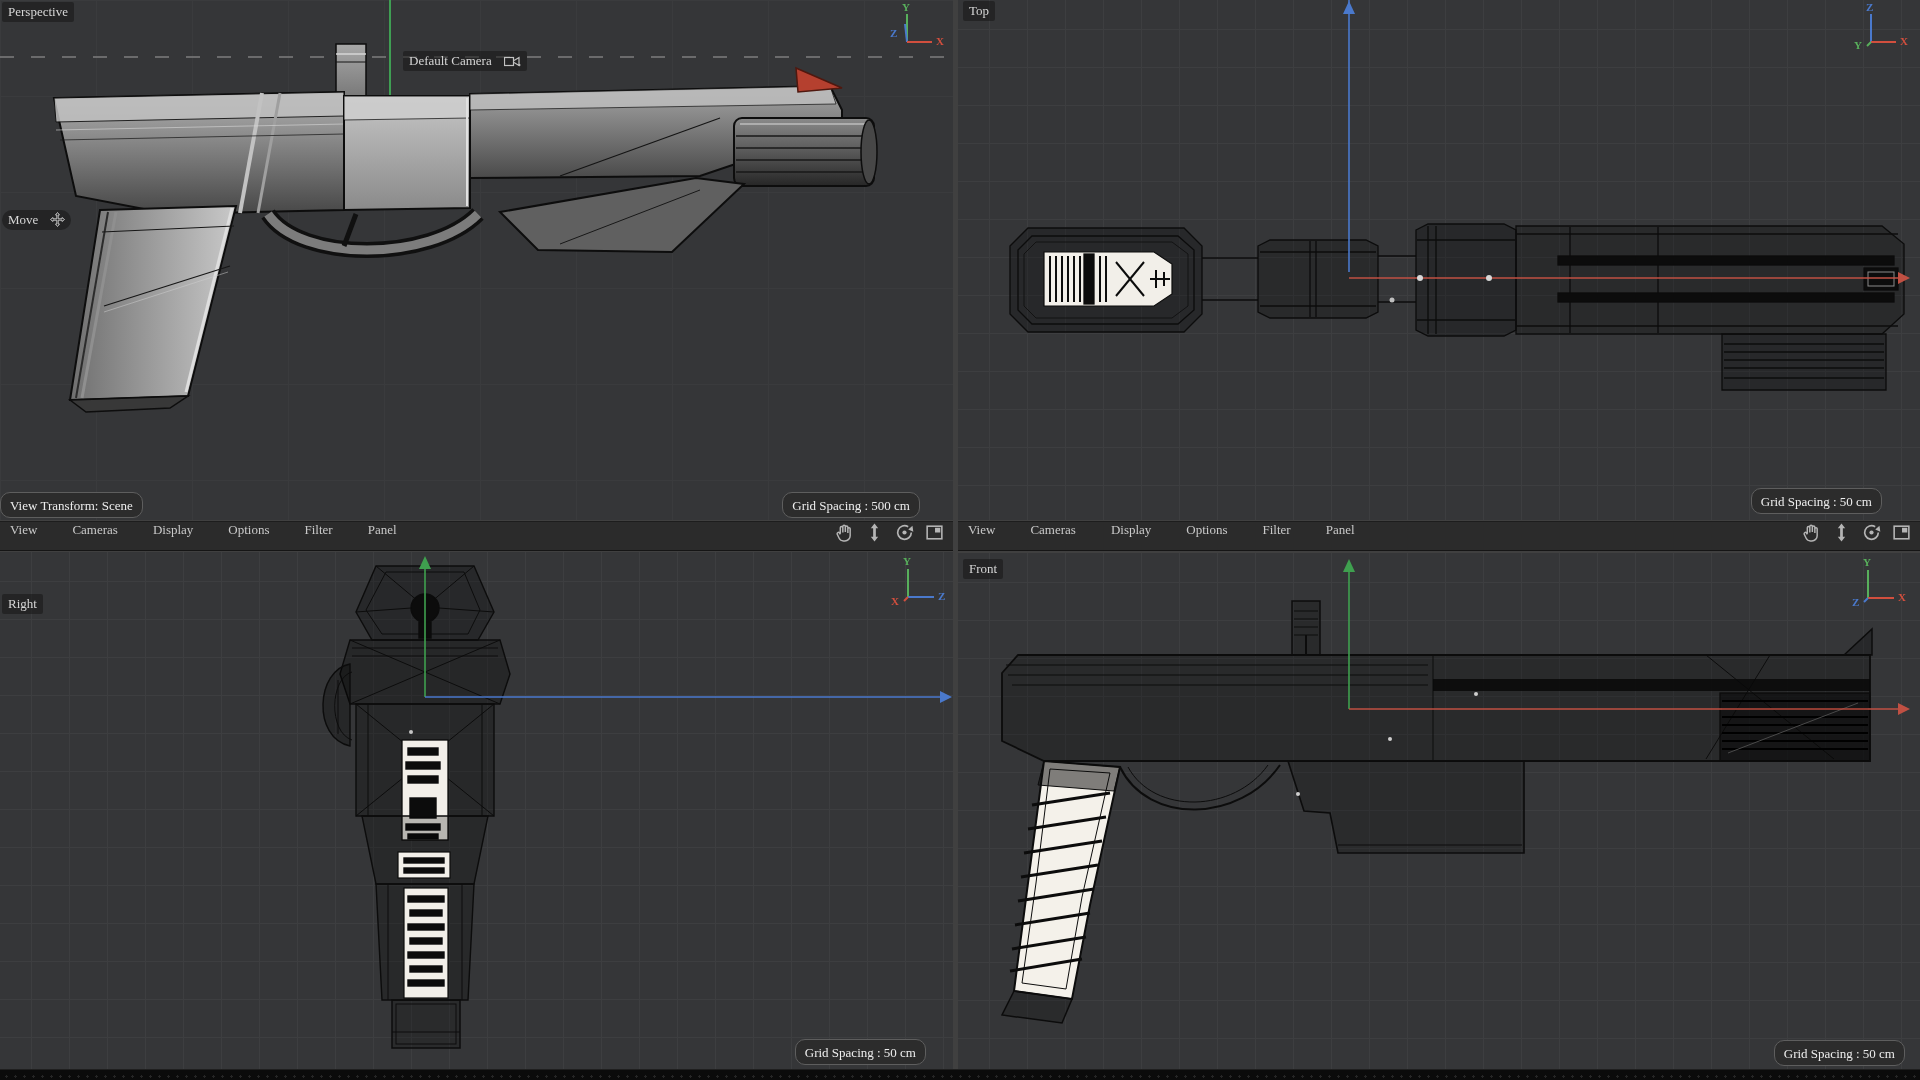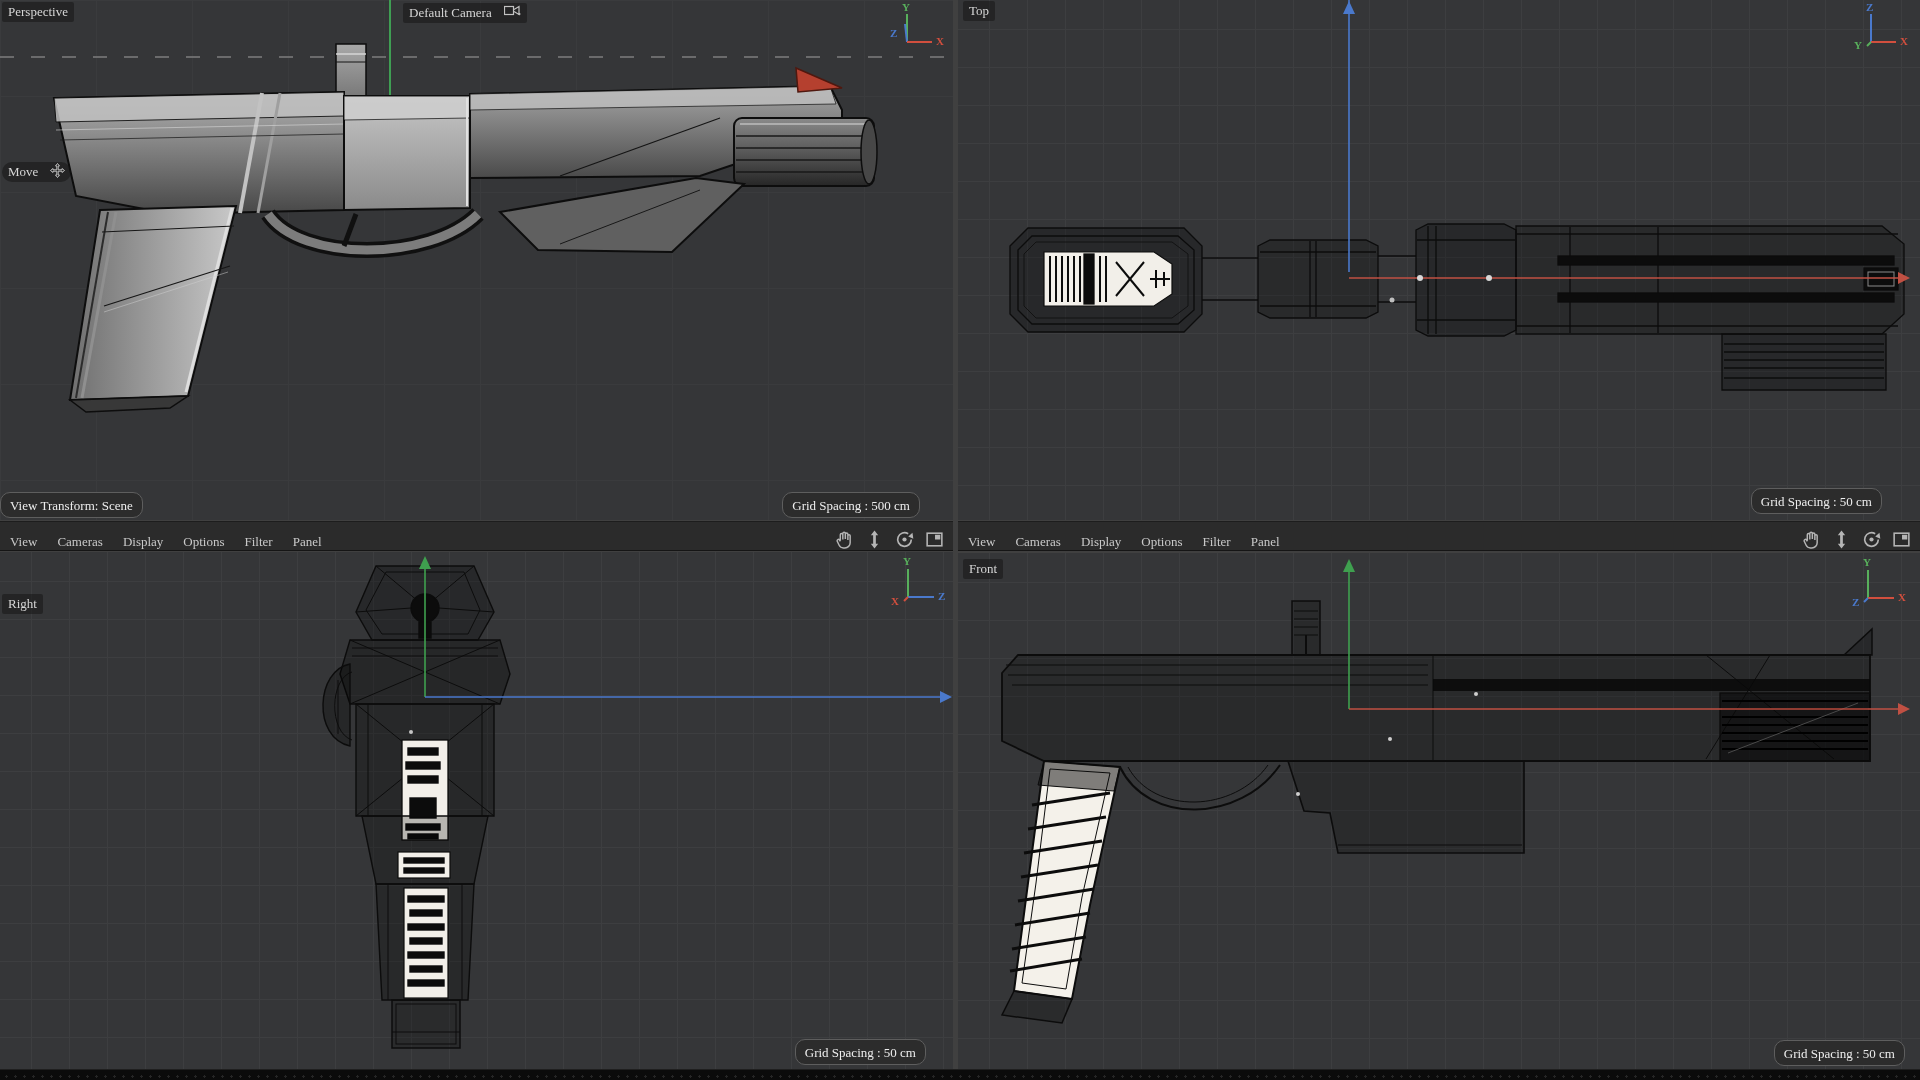--- a/index.html
+++ b/index.html
@@ -12,26 +12,26 @@
   .vp-perspective{left:0;top:0;width:953px;height:520px;
             background-image:linear-gradient(#3a3b3d 1px,transparent 1px),
             linear-gradient(90deg,#3a3b3d 1px,transparent 1px);
             background-size:96px 96px;}
   .vp-top{left:958px;top:0;width:962px;height:520px;}
   .vp-right{left:0;top:552px;width:953px;height:517px;}
   .vp-front{left:958px;top:553px;width:962px;height:517px;}
   .vp svg.model{position:absolute;left:0;top:0;}
   .vp-label{position:absolute;color:#d6d6d6;font-size:13px;line-height:17px;
             background:rgba(22,22,22,.55);padding:1px 6px 2px;border-radius:2px;z-index:5;}
-  .cam-label,.tool-label{display:flex;gap:12px;}
+  .cam-label,.tool-label{display:flex;align-items:center;gap:12px;margin-top:48px;}
   .statusbox{position:absolute;font-size:13px;color:#ededed;background:#2c2c2c;
             border:1px solid #5e5e5e;padding:5px 9px 3px;border-radius:10px;
             white-space:nowrap;z-index:5;}
   .menubar{position:absolute;top:521px;height:30px;background:#2b2b2b;display:flex;
-            align-items:flex-end;color:#c9c9c9;font-size:13px;gap:20px;padding-left:10px;
+            align-items:flex-start;color:#c9c9c9;font-size:13px;gap:35px;padding-left:10px;
             box-sizing:border-box;border-top:1px solid #1d1d1d;border-bottom:1px solid #151515;}
   .menubar.mb-left{left:0;width:953px;}
   .menubar.mb-right{left:958px;width:962px;}
   .menu-item{cursor:default;}
   .mb-icons{margin-left:auto;display:flex;gap:9px;align-items:center;padding-right:8px;}
   .mb-icons .icn{width:21px;height:21px;display:block;}
   .gizmo{position:absolute;width:70px;height:52px;z-index:6;}
   .gizmo span{position:absolute;font-size:11px;font-weight:bold;line-height:11px;}
   .ax-y{color:#58b05c;} .ax-x{color:#d24f3e;} .ax-z{color:#4a79cc;}
   .bottom-strip{position:absolute;left:0;top:1069px;width:1920px;height:11px;background:#0b0b0b;

